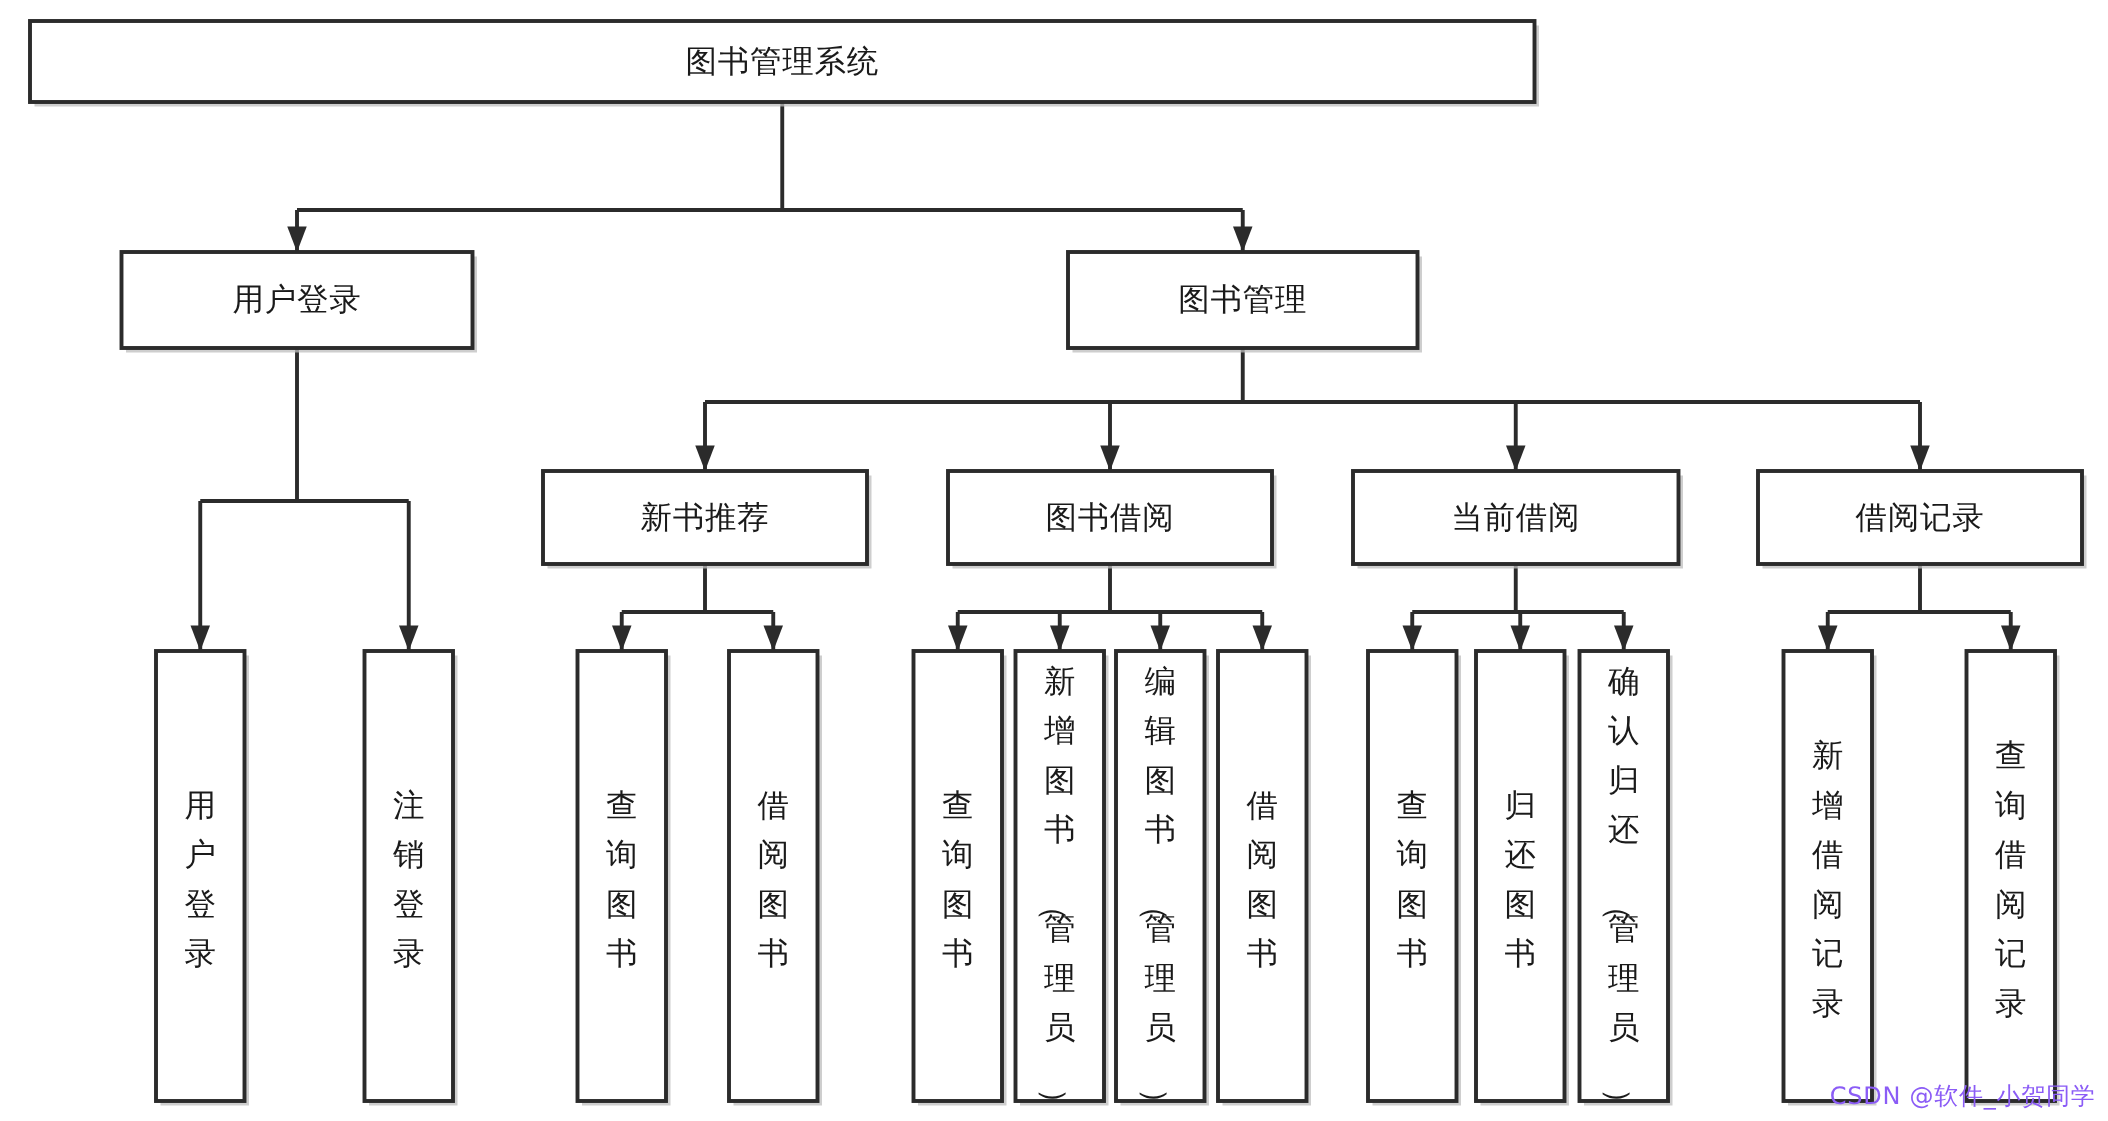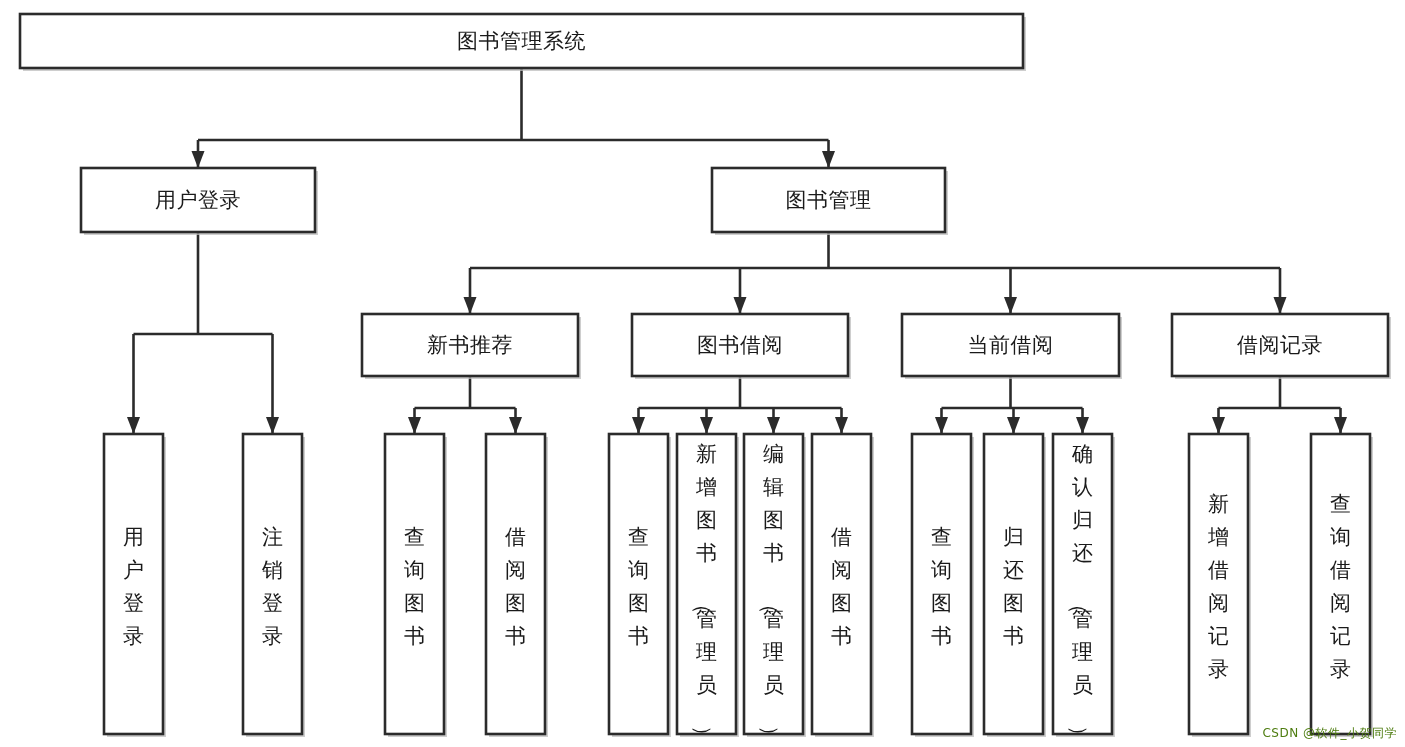--- a/index.html
+++ b/index.html
@@ -63,22 +63,22 @@
     letter-spacing: 0px;
   }
   .leaf-label-v tspan {
     text-anchor: middle;
   }
   .watermark {
     position: absolute;
     right: 8px;
     bottom: 5px;
     font-family: "DejaVu Sans", "Liberation Sans", sans-serif;
-    font-size: 12px;
-    color: #4d7c0f;
+    font-size: 16px;
+    color: #8b5cf6;
     white-space: nowrap;
     user-select: none;
     letter-spacing: 0.5px;
   }
 </style>
 </head>
 <body>
 
 <div id="diagram-root">
 

